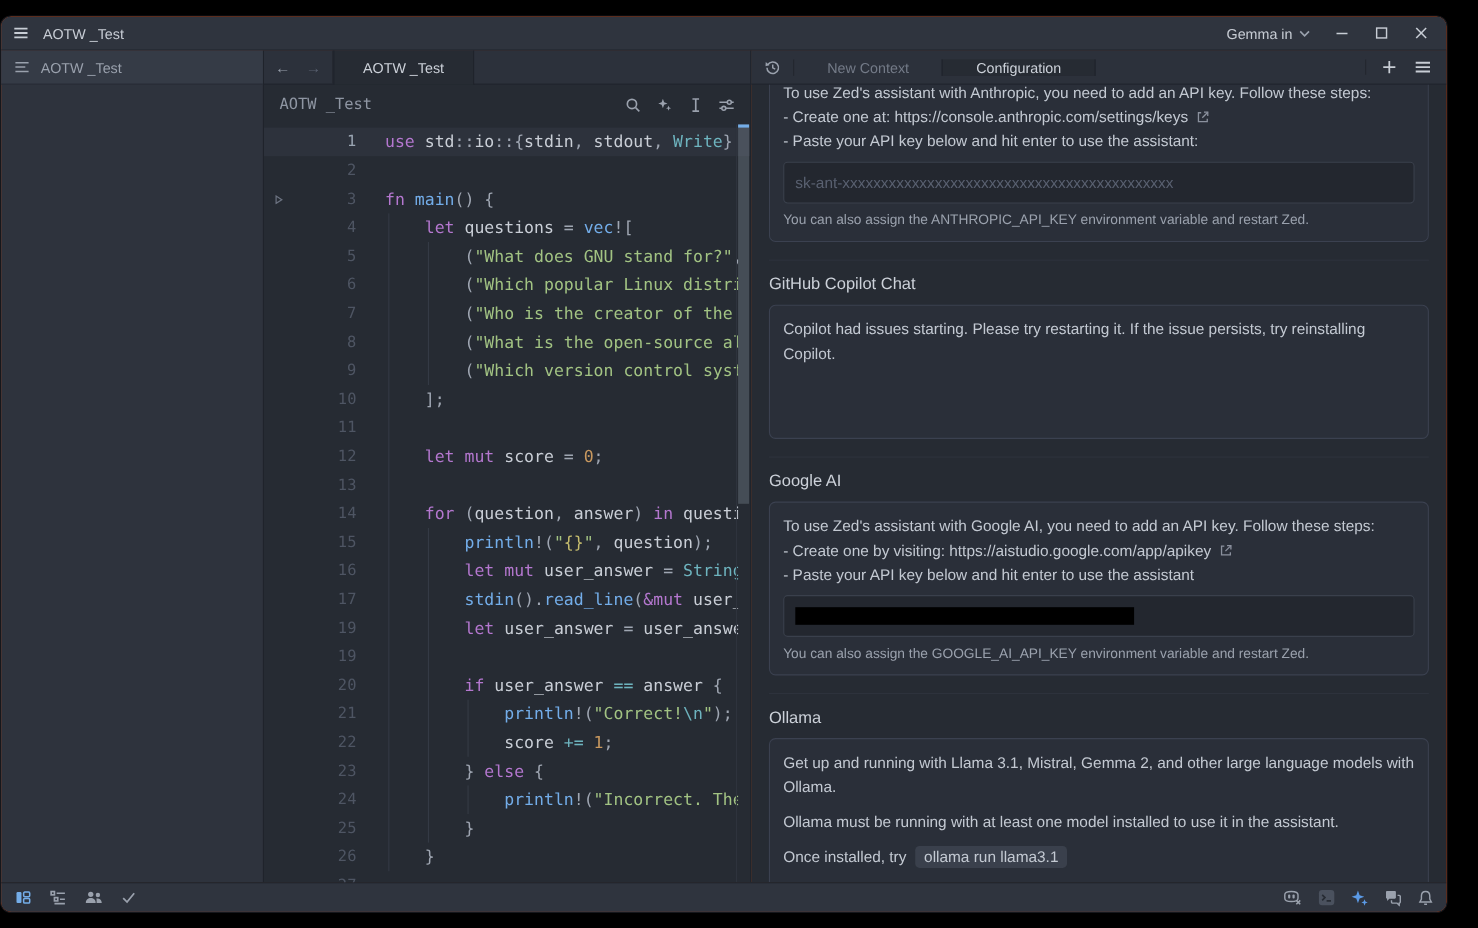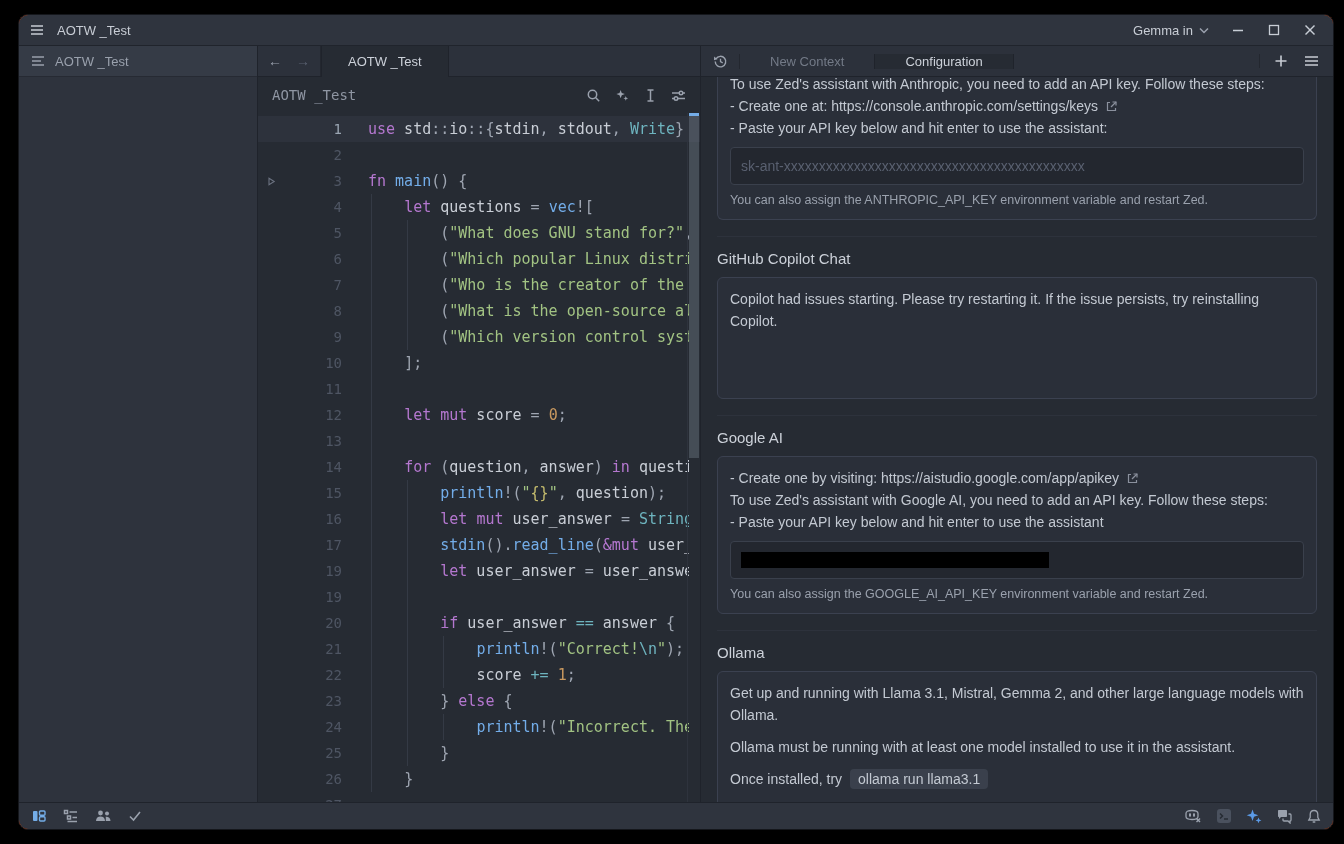--- a/index.html
+++ b/index.html
@@ -1,17 +1,17 @@
 <!DOCTYPE html>
 <html><head>
 <meta charset="utf-8">
 <style>
   html,body{margin:0;padding:0;}
   body{width:1344px;height:844px;background:#000;font-family:"Liberation Sans",sans-serif;overflow:hidden;position:relative;}
-  .window{position:absolute;left:18px;top:14px;width:1316px;height:816px;background:#c2410c;border:1px solid #15171c;border-radius:10px;overflow:hidden;display:flex;flex-direction:column;box-sizing:border-box;}
+  .window{position:absolute;left:0;top:14px;width:1316px;height:816px;background:#c2410c;border:1px solid #15171c;border-radius:10px;overflow:hidden;display:flex;flex-direction:column;box-sizing:border-box;}
 
   
   .titlebar{height:30px;background:#2f343e;border-bottom:1px solid #20242c;display:flex;align-items:center;flex:0 0 auto;padding:0 10px;}
   .tb-left{display:flex;align-items:center;gap:12px;}
   .tb-title{color:#c8cdd5;font-size:13px;}
   .tb-spacer{flex:1;}
   .tb-right{display:flex;align-items:center;gap:10px;}
   .signin{display:flex;align-items:center;gap:6px;color:#c8cdd5;font-size:13px;padding:2px 6px;border-radius:4px;cursor:pointer;}
   .winbtn{width:26px;height:22px;display:flex;align-items:center;justify-content:center;color:#c8cdd5;}
   .iconbtn{display:flex;align-items:center;justify-content:center;cursor:pointer;}
@@ -409,31 +409,31 @@
         <div class="section">
           <div class="section-h">GitHub Copilot Chat</div>
           <div class="card copilot-card">
             <div>Copilot had issues starting. Please try restarting it. If the issue persists, try reinstalling Copilot.</div>
           </div>
         </div>
 
         <div class="section">
           <div class="section-h">Google AI</div>
           <div class="card">
+            <div>To use Zed's assistant with Google AI, you need to add an API key. Follow these steps:</div>
             <div>
               <span>- Create one by visiting:  https://aistudio.google.com/app/apikey</span>
               <span class="ext"><svg width="11" height="11" viewBox="0 0 11 11">
                     <g stroke="#8b919e" stroke-width="1.2" fill="none">
                       <polyline points="4,1.5 1.5,1.5 1.5,9.5 9.5,9.5 9.5,7"></polyline>
                       <line x1="5" y1="6" x2="10" y2="1"></line>
                       <polyline points="6.5,1 10,1 10,4.5"></polyline>
                     </g>
                   </svg></span>
             </div>
-            <div>To use Zed's assistant with Google AI, you need to add an API key. Follow these steps:</div>
             <div>- Paste your API key below and hit enter to use the assistant</div>
             <div class="api-input">
               <span class="redaction"></span>
             </div>
             <div class="note">You can also assign the GOOGLE_AI_API_KEY environment variable and restart Zed.</div>
           </div>
         </div>
 
         <div class="section">
           <div class="section-h">Ollama</div>

